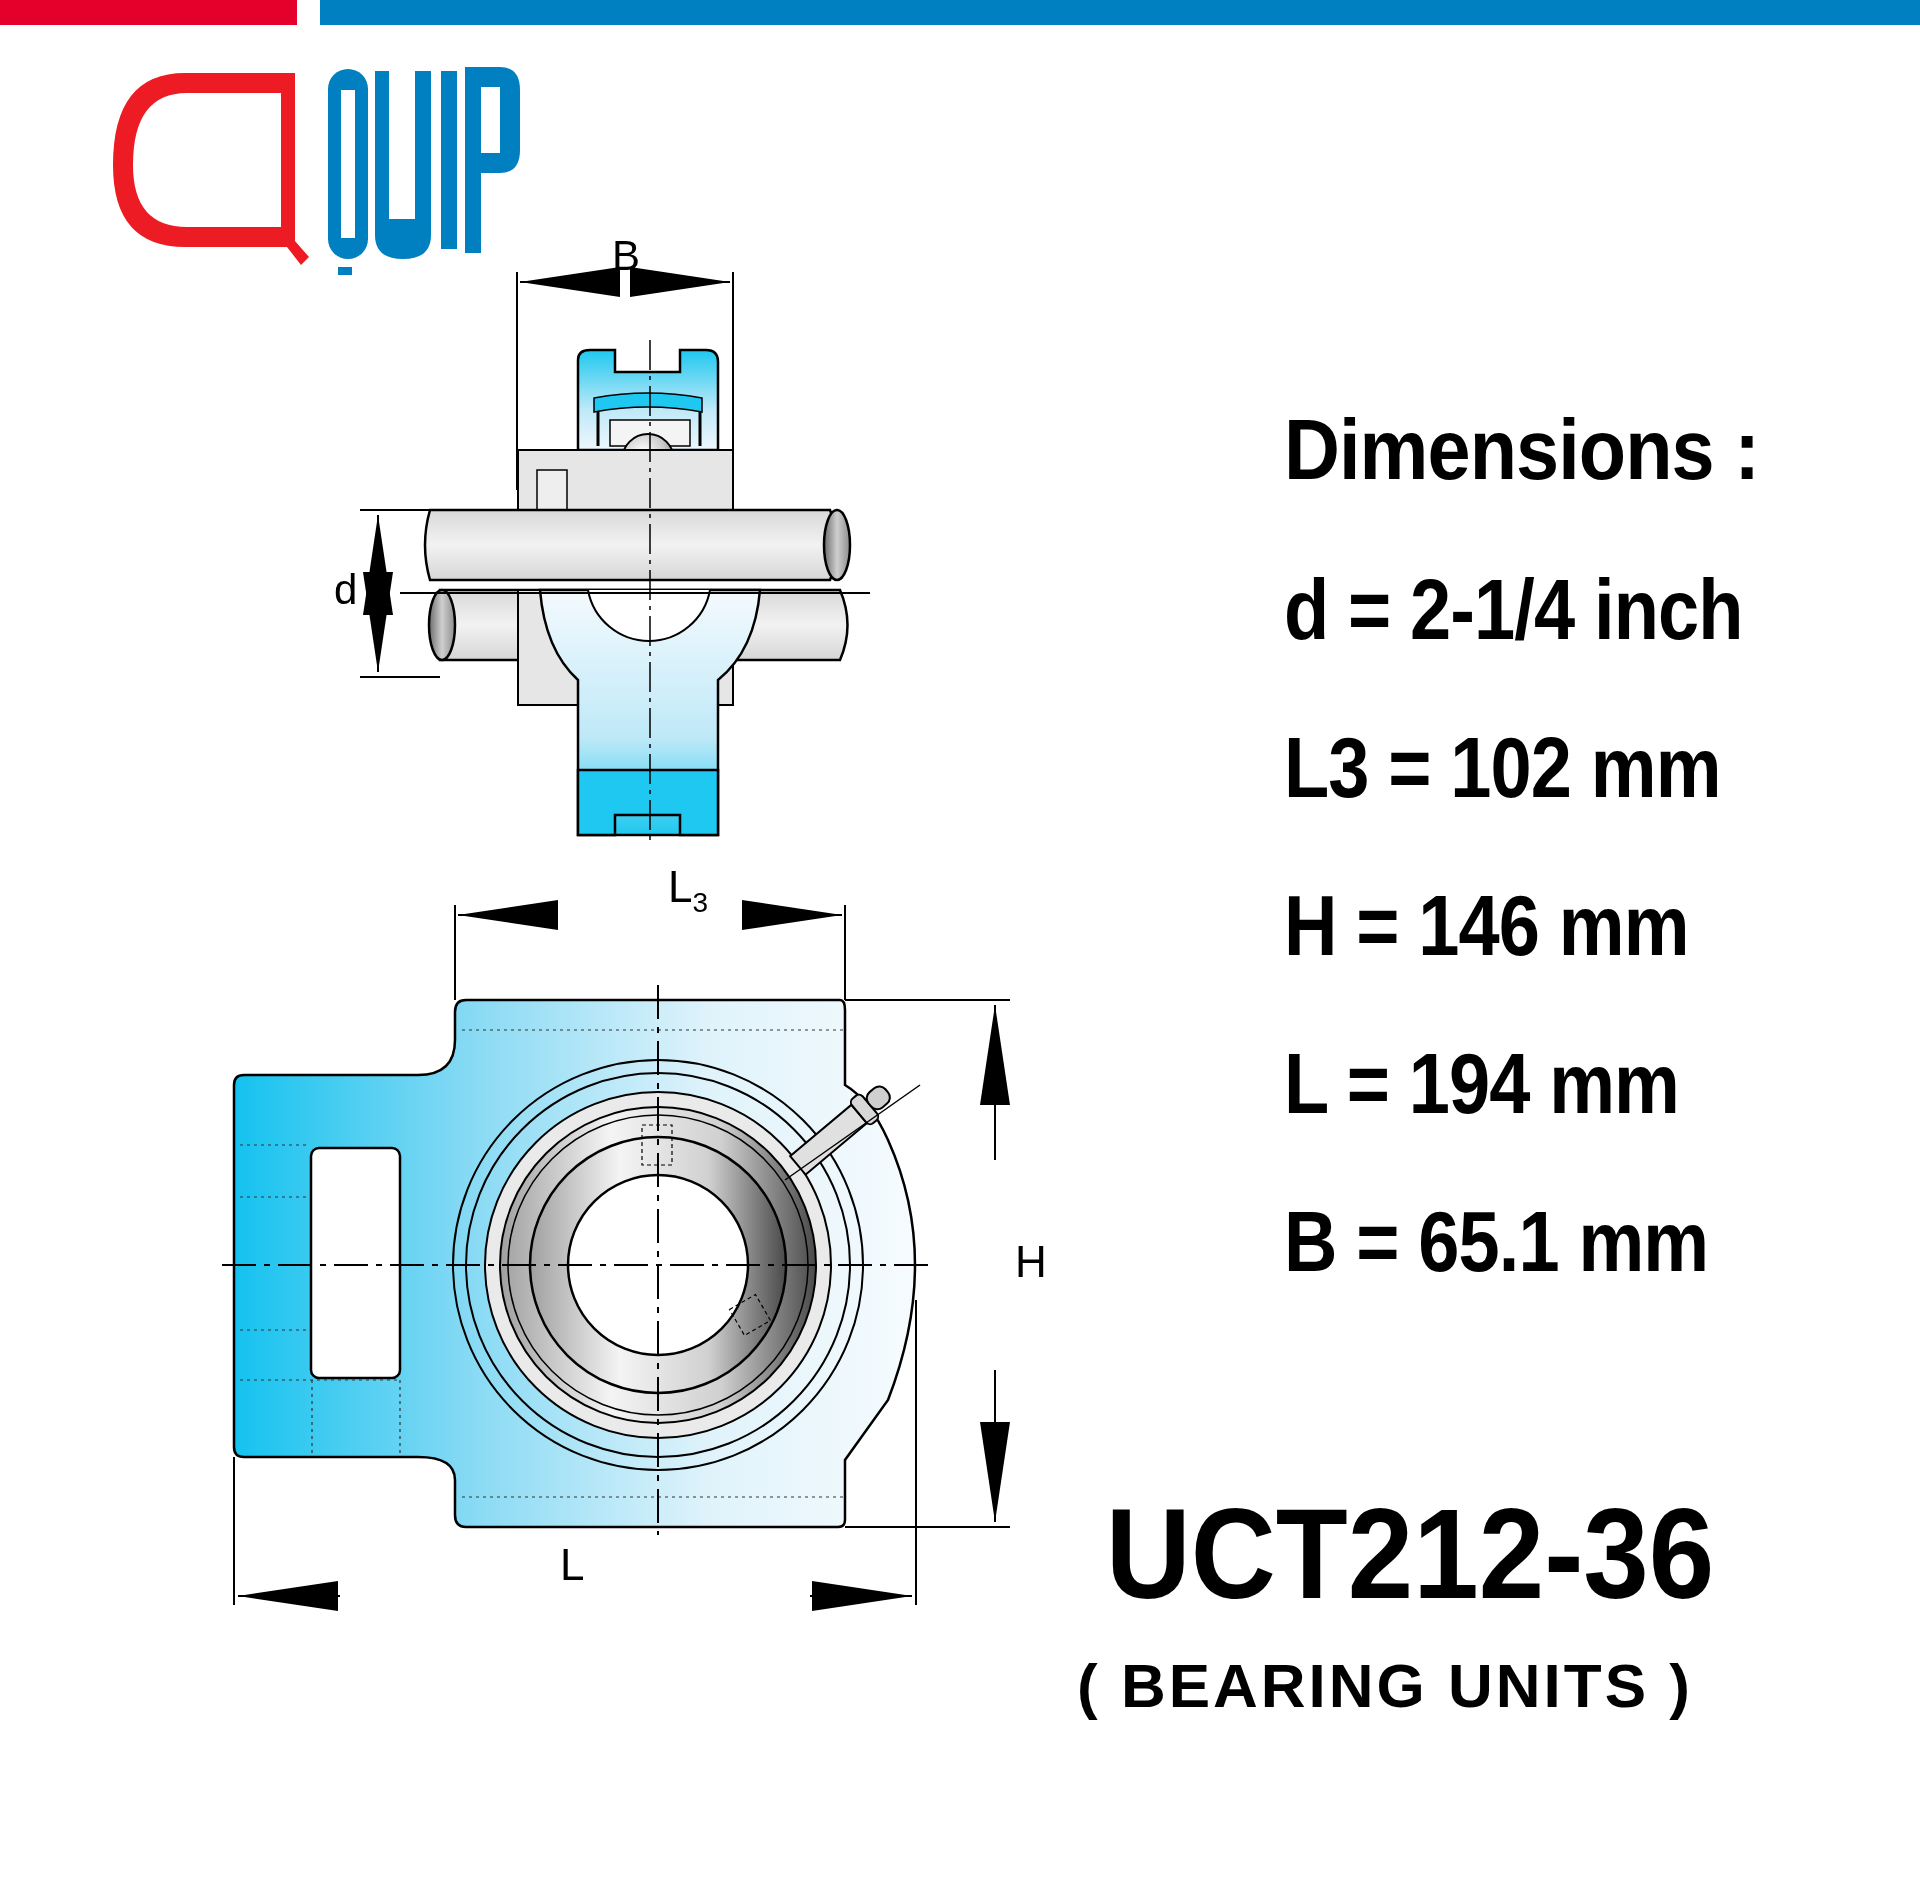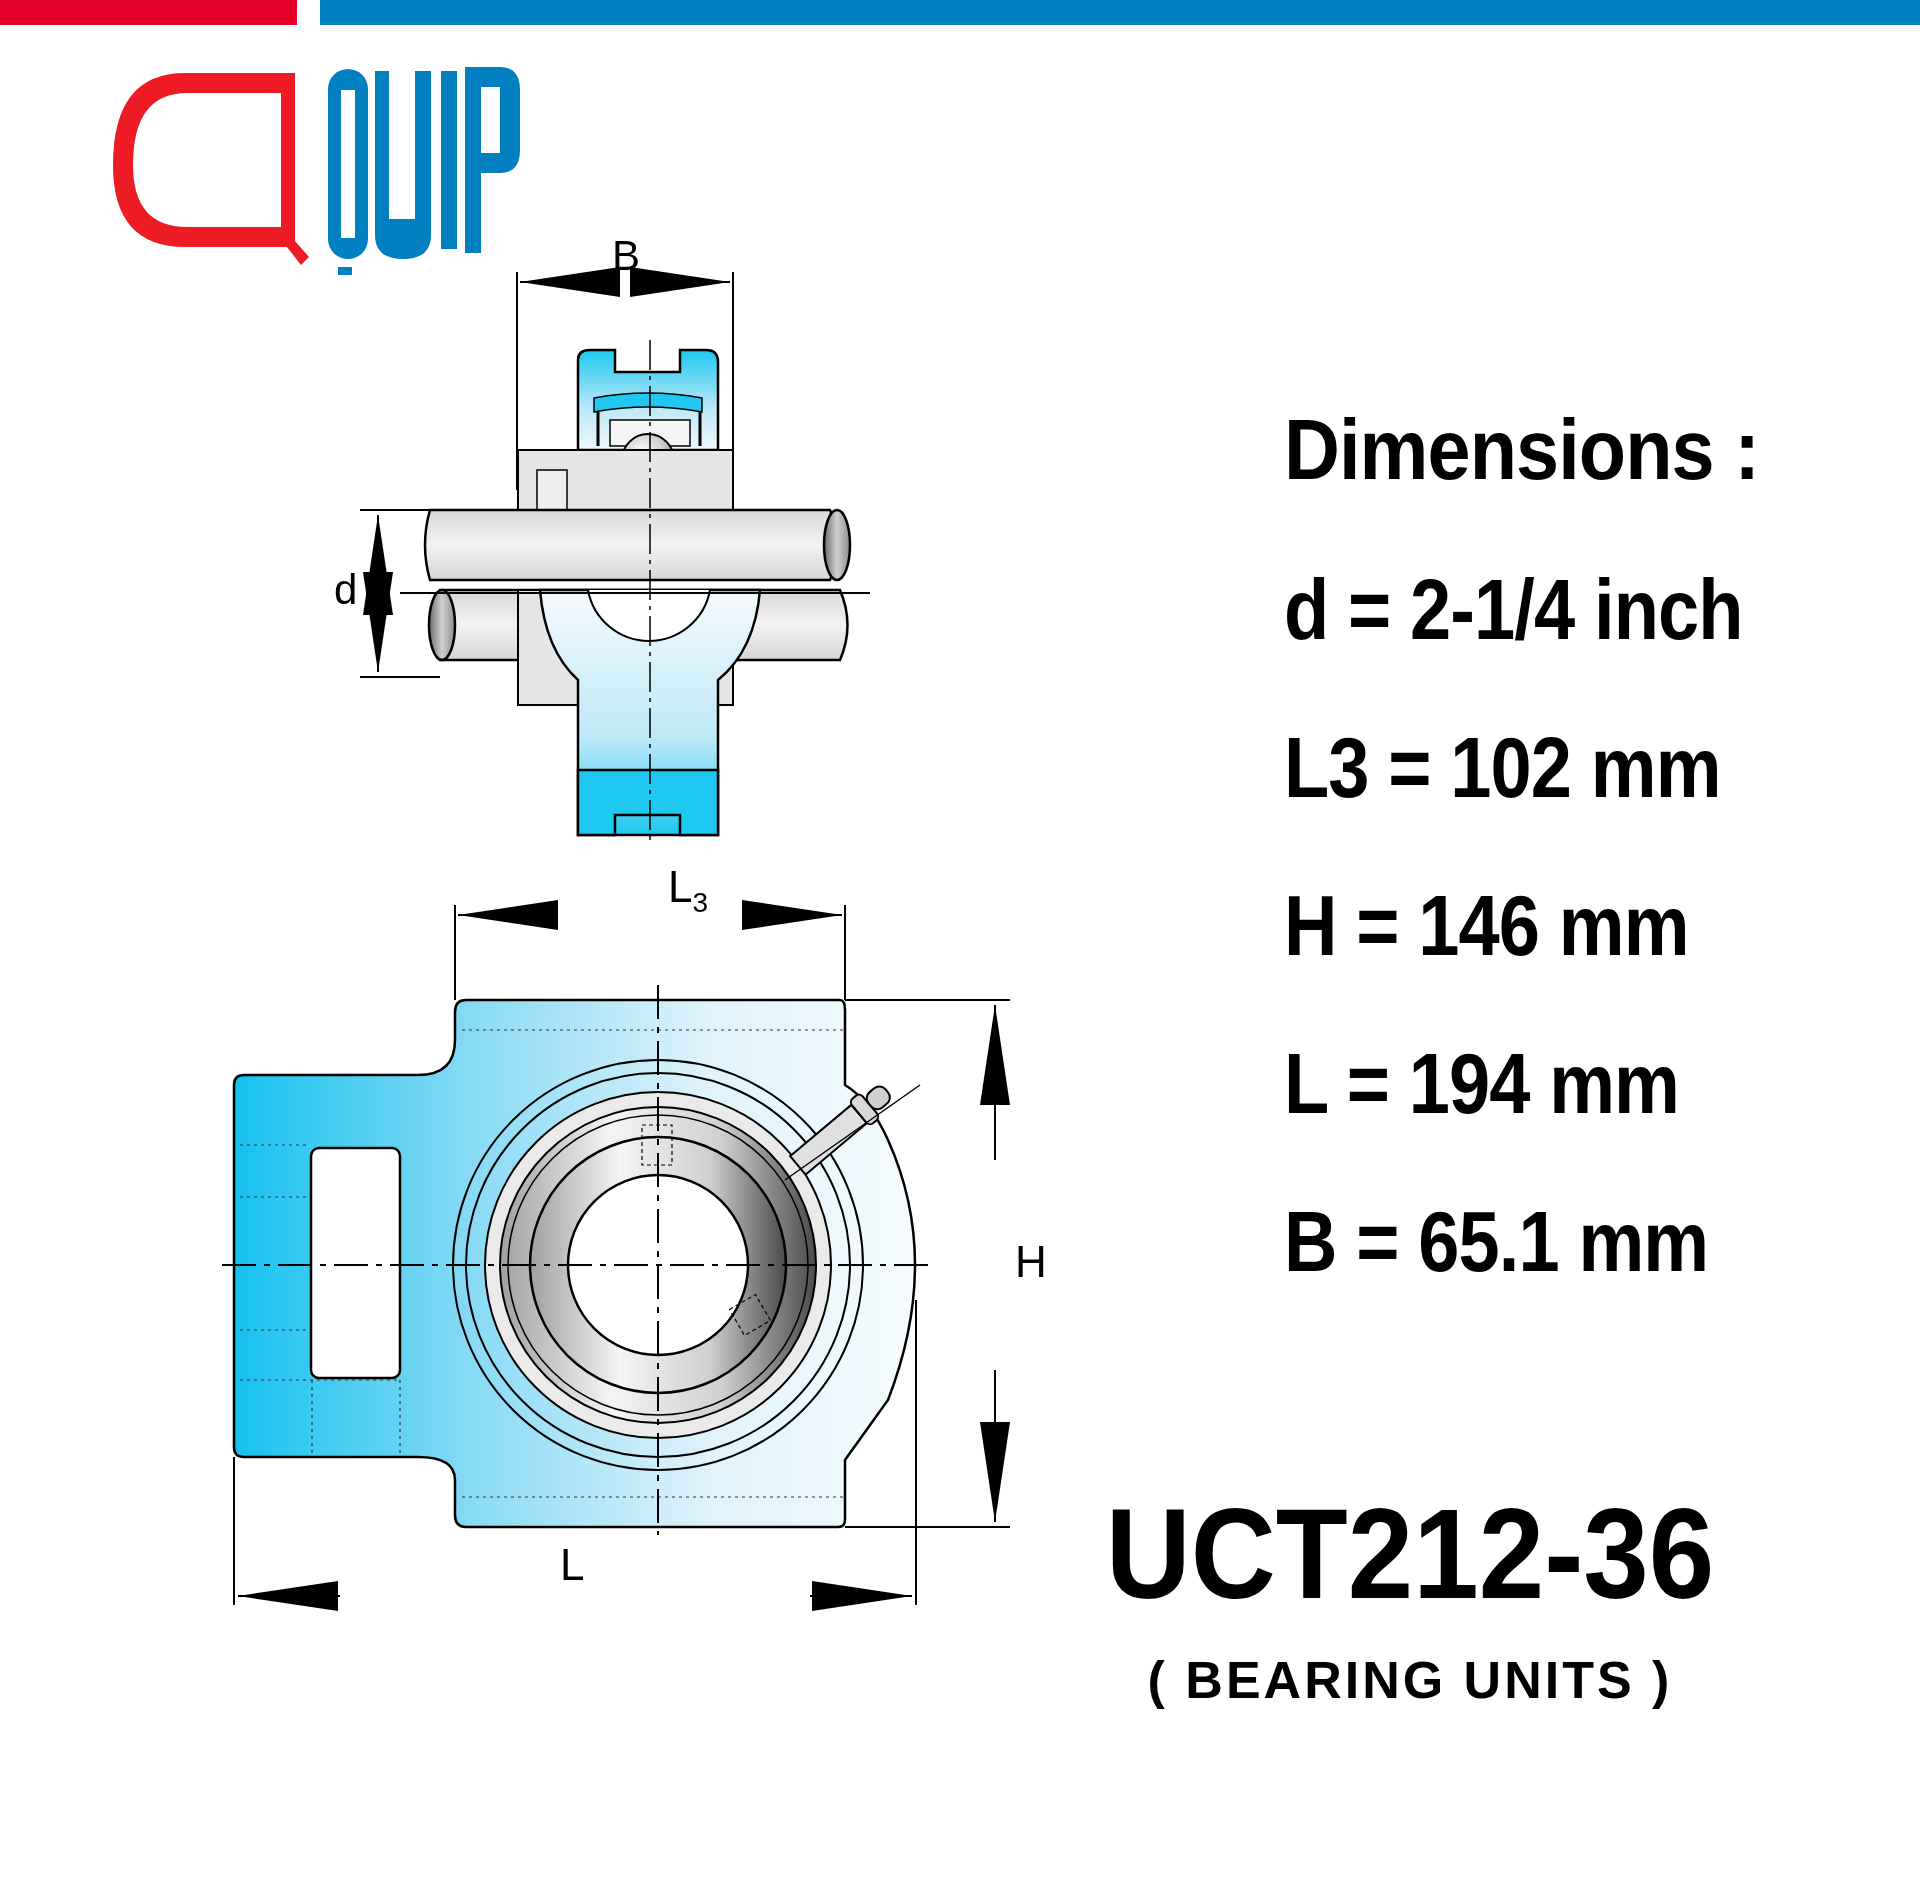--- a/index.html
+++ b/index.html
@@ -7,21 +7,21 @@
   .bar-red { position: absolute; left: 0; top: 0; width: 297px; height: 25px; background: #e4002b; }
   .bar-blue { position: absolute; left: 320px; top: 0; width: 1600px; height: 25px; background: #0080c0; }
   .logo { position: absolute; left: 105px; top: 45px; width: 460px; height: 230px; }
   .drawing { position: absolute; left: 0; top: 0; width: 1920px; height: 1901px; }
   .dim-label { position: absolute; font-family: "Liberation Sans", sans-serif; color: #000; }
   .specs { position: absolute; left: 1284px; top: 400px; }
   .spec-title { font-family: "Liberation Sans", sans-serif; font-weight: 700; font-size: 86px; color: #000; letter-spacing: -1px; transform: scaleX(0.9); transform-origin: left; white-space: nowrap; }
   .spec-row { font-family: "Liberation Sans", sans-serif; font-weight: 700; font-size: 86px; color: #000; margin-top: 62px; letter-spacing: -1px; transform: scaleX(0.86); transform-origin: left; white-space: nowrap; line-height: 96px; }
   .spec-row:first-of-type { margin-top: 40px; }
   .model { position: absolute; left: 1000px; top: 1480px; width: 820px; text-align: center; font-weight: 700; font-size: 128px; color: #000; transform: scaleX(0.92); white-space: nowrap; }
-  .category { position: absolute; left: 1040px; top: 1650px; width: 740px; text-align: center; font-weight: 700; font-size: 52px; color: #000; letter-spacing: 3px; white-space: nowrap; }
+  .category { position: absolute; left: 1015px; top: 1650px; width: 740px; text-align: center; font-weight: 700; font-size: 62px; color: #000; letter-spacing: 3px; white-space: nowrap; }
 </style>
 </head>
 <body>
 
 <div class="bar-red"></div>
 <div class="bar-blue"></div>
 
 <svg class="logo" viewBox="0 0 460 230">
 
   <path d="M190 28 L 80 28 Q 8 28 8 120 Q 8 202 80 202 L 182 202 L 196 220 L 204 212 L 190 196 Z M 176 48 L 176 182 L 82 182 Q 28 182 28 120 Q 28 48 82 48 Z" fill="#ed1c24" fill-rule="evenodd"></path>

